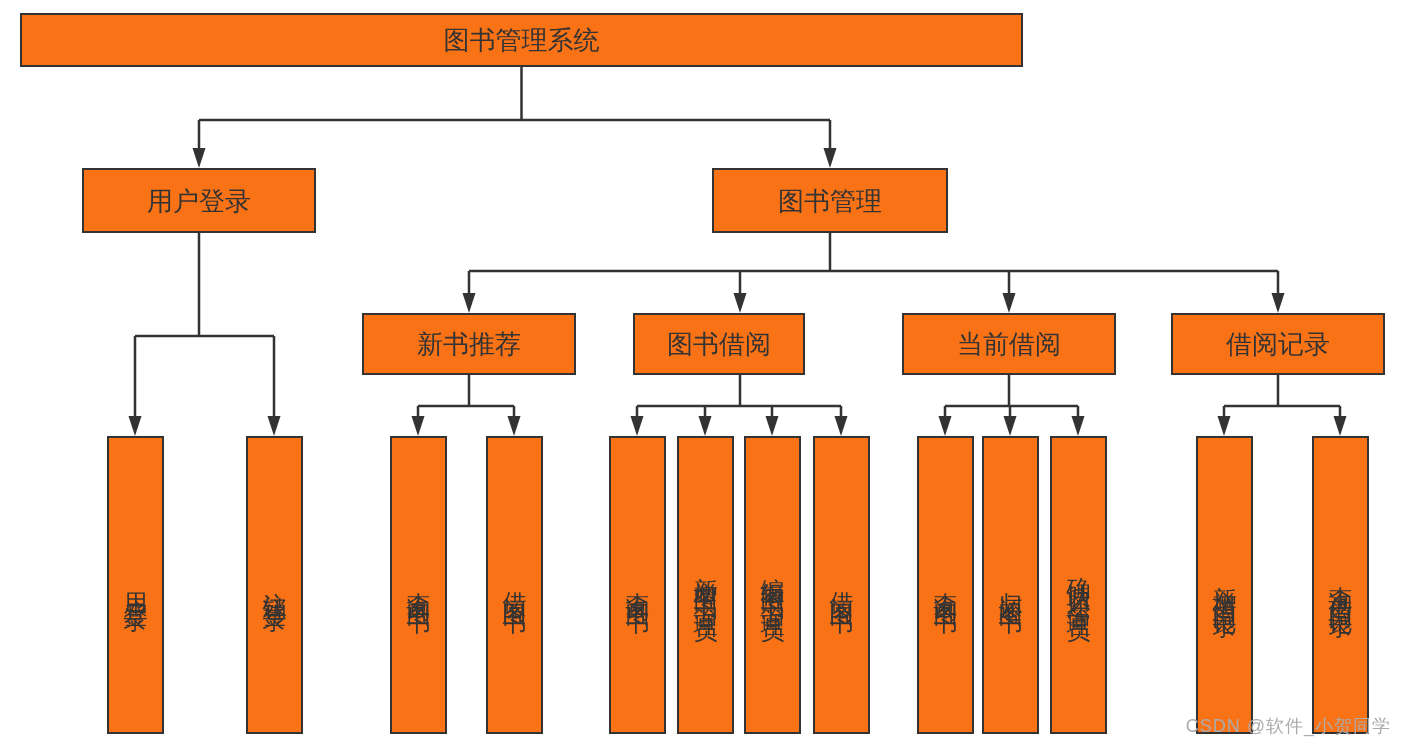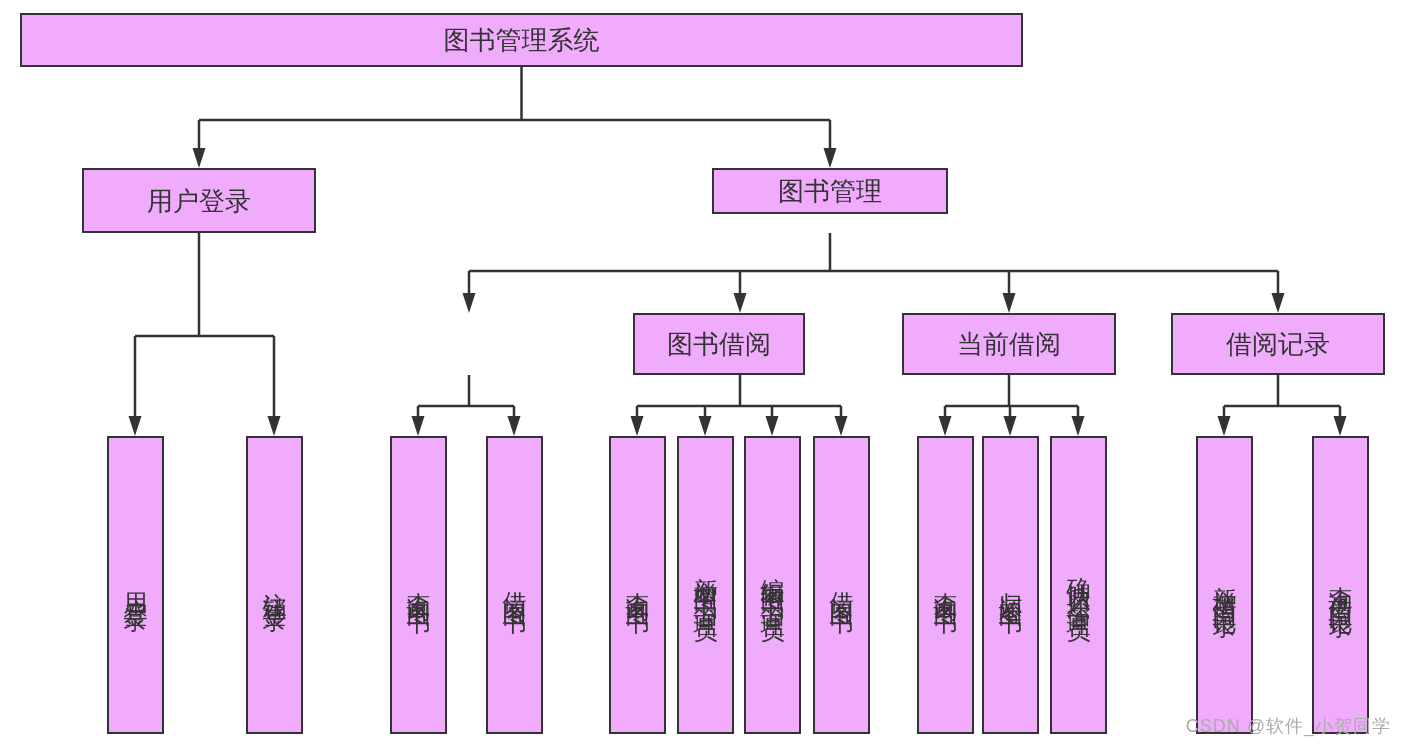--- a/index.html
+++ b/index.html
@@ -12,21 +12,21 @@
     overflow: hidden;
   }
   .connectors {
     position: absolute;
     left: 0; top: 0;
     width: 1405px; height: 747px;
   }
   .node {
     position: absolute;
     box-sizing: border-box;
-    background: #f0abfc;
+    background: #f97316;
     border: 2.5px solid #333333;
     color: #333333;
     display: flex;
     align-items: center;
     justify-content: center;
     font-size: 26px;
     line-height: 1;
     white-space: nowrap;
   }
   .leaf {
@@ -100,24 +100,27 @@
     </g>
   </svg>
 
   <div class="node" style="left:20px; top:13px; width:1003px; height:54px;">
     <span>图书管理系统</span>
   </div>
 
   <div class="node" style="left:82px; top:168px; width:234px; height:65px;">
     <span>用户登录</span>
   </div>
-  <div class="node" style="left:712px; top:168px; width:236px; height:46px;">
+  <div class="node" style="left:712px; top:168px; width:236px; height:65px;">
     <span>图书管理</span>
   </div>
 
+  <div class="node" style="left:362px; top:313px; width:214px; height:62px;">
+    <span>新书推荐</span>
+  </div>
   <div class="node" style="left:633px; top:313px; width:172px; height:62px;">
     <span>图书借阅</span>
   </div>
   <div class="node" style="left:902px; top:313px; width:214px; height:62px;">
     <span>当前借阅</span>
   </div>
   <div class="node" style="left:1171px; top:313px; width:214px; height:62px;">
     <span>借阅记录</span>
   </div>
 

